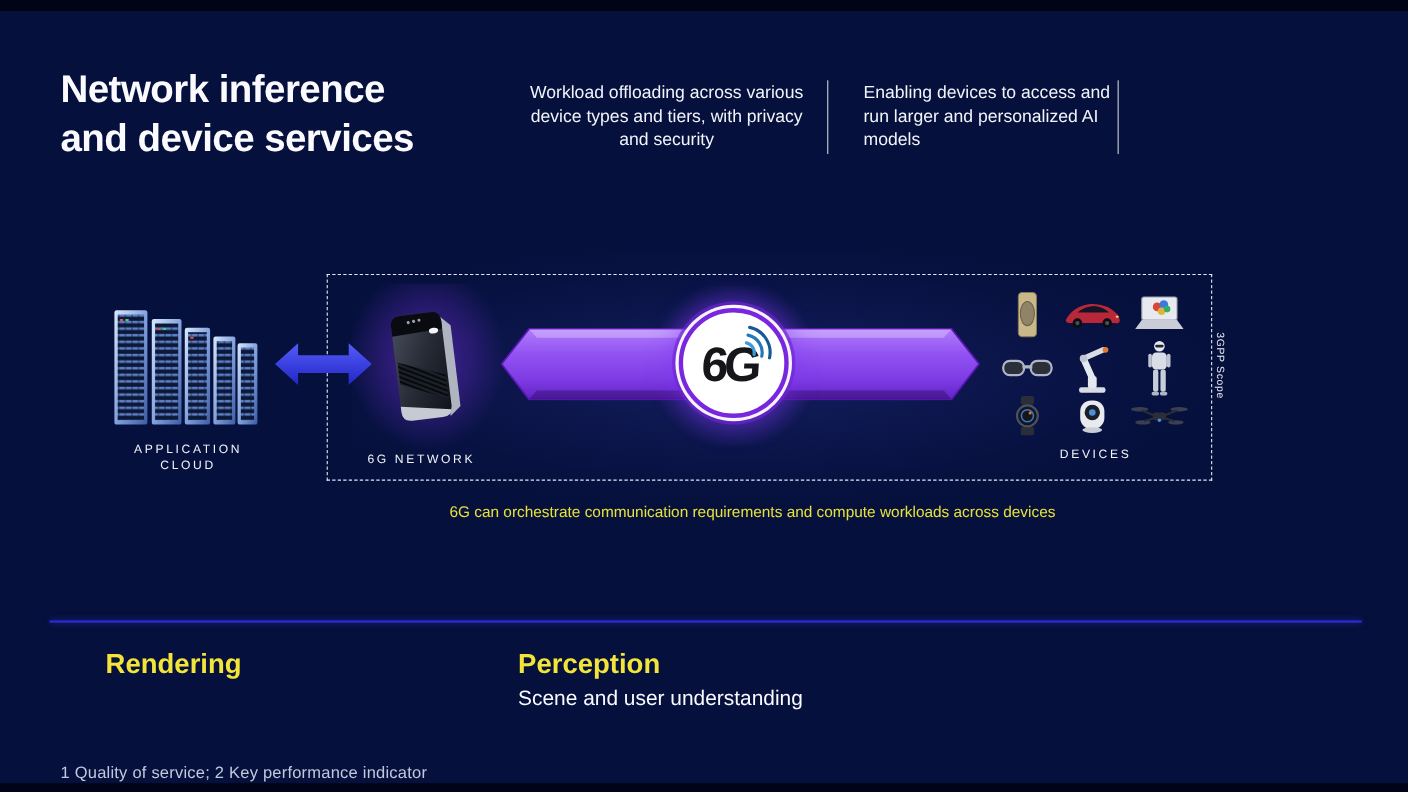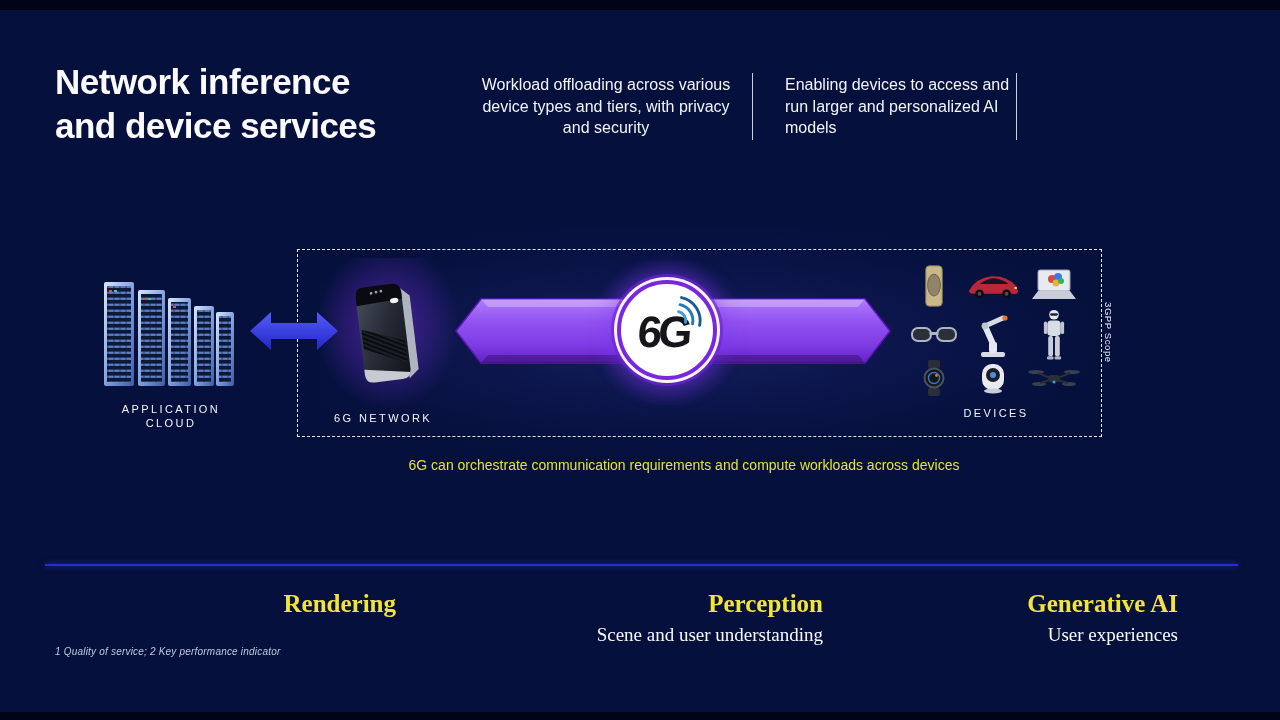--- a/index.html
+++ b/index.html
@@ -61,28 +61,28 @@
                   grid-template-rows:50px 48px 38px; column-gap:8px;
                   justify-items:center; align-items:center; }
 
   .caption { left:88px; top:457px; width:1192px; text-align:center;
              font-size:14px; color:#E6E23B; font-weight:400; }
 
   .rule { left:45px; top:564px; width:1193px; height:2px; background:#2B2BD6;
           box-shadow:0 0 6px rgba(70,70,255,0.6); }
 
   
-  .cap { top:590px; text-align:right;font-family:Liberation Serif, serif; }
+  .cap { top:590px; text-align:left; }
   .cap-1 { left:96px;  width:300px; }
   .cap-2 { left:471px; width:352px; }
   .cap-3 { left:870px; width:308px; }
   .cap-title { font-size:25px; font-weight:700; color:#F2E438; }
   .cap-sub { margin-top:6px; font-size:19px; color:#FAFAFF; }
 
-  .footnote { left:55px; top:646px; font-size:10px; color:#C2C9DE; letter-spacing:0.2px;font-style:italic; }
+  .footnote { left:55px; top:694px; font-size:15px; color:#C2C9DE; letter-spacing:0.2px; }
 </style>
 </head>
 <body>
 
 <div class="slide">
   <div class="abs edge-top"></div>
   <div class="abs edge-bottom"></div>
 
   <div class="abs title">
     <span>Network inference</span><br>
@@ -275,19 +275,15 @@
 
   <div class="abs rule"></div>
 
   <div class="abs cap cap-1">
     <div class="cap-title">Rendering</div>
   </div>
   <div class="abs cap cap-2">
     <div class="cap-title">Perception</div>
     <div class="cap-sub">Scene and user understanding</div>
   </div>
-  <div class="abs cap cap-3">
-    <div class="cap-title">Generative AI</div>
-    <div class="cap-sub">User experiences</div>
-  </div>
 
   <div class="abs footnote">1 Quality of service; 2 Key performance indicator</div>
 </div>
 
 </body></html>

